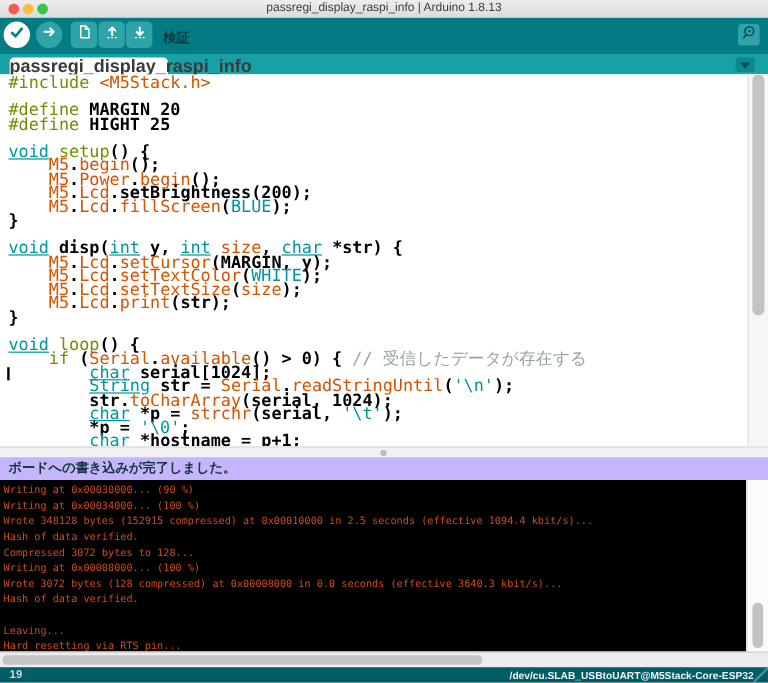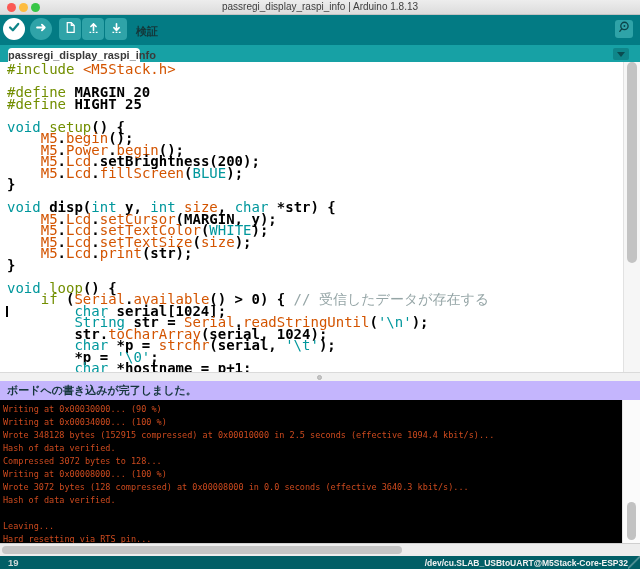--- a/index.html
+++ b/index.html
@@ -28,34 +28,34 @@
   .btn-new  { left:59px; }
   .btn-open { left:82px; }
   .btn-save { left:105px; }
   .tb-label { position:absolute; left:136px; top:9px; font-size:11px; font-weight:600; color:#14373A; }
   .btn-serial { position:absolute; right:7px; top:5px; width:18px; height:18px;
                 border-radius:3px; background:#2FA3A8; display:flex; align-items:center; justify-content:center; }
 
   
   .tabbar { position:absolute; top:45px; left:0; right:0; height:17px; background:#17A1A5; }
   .tab { position:absolute; left:8px; top:3px; width:132px; height:14px; background:#FFFFFF;
-         border-radius:4px 4px 0 0; font-size:11px; font-weight:700; color:#3A3A3A;
+         border-radius:4px 4px 0 0; font-size:15px; font-weight:700; color:#3A3A3A;
          line-height:15px; }
   .tab-dropdown { position:absolute; right:11px; top:3px; width:16px; height:12px;
                   background:#0F868A; border-radius:2px; display:flex; align-items:center; justify-content:center; }
   .tri-down { width:0; height:0; border-left:4px solid transparent; border-right:4px solid transparent;
               border-top:5px solid #0A4C50; }
 
   
   .editor { position:absolute; top:62px; left:0; right:0; height:310px; background:#fff; overflow:hidden; }
   .code { position:absolute; top:2px; left:7px; right:18px;
           font-family:"DejaVu Sans Mono","Liberation Mono",monospace; font-size:14px; }
   .code-line { position:relative; height:11.5px; line-height:11.5px; white-space:pre; }
   .tok-pl  { color:#000000; font-weight:600; }
-  .tok-k1  { color:#00979C; }
+  .tok-k1  { color:#00979C;text-decoration:underline; }
   .tok-k2  { color:#D35400; }
   .tok-k3  { color:#728E00; }
   .tok-lit { color:#00979C; }
   .tok-com { color:#95A5A6; }
   .caret { position:absolute; left:-1px; top:0; width:2px; height:11px; background:#000; }
   .editor-vscroll { position:absolute; top:62px; right:0; width:17px; height:310px;
                     background:#F6F6F6; border-left:1px solid #E2E2E2; }
   .editor-vscroll .vthumb { position:absolute; top:0; left:3px; width:10px; height:201px;
                             background:#C3C3C3; border-radius:5px; }
 

